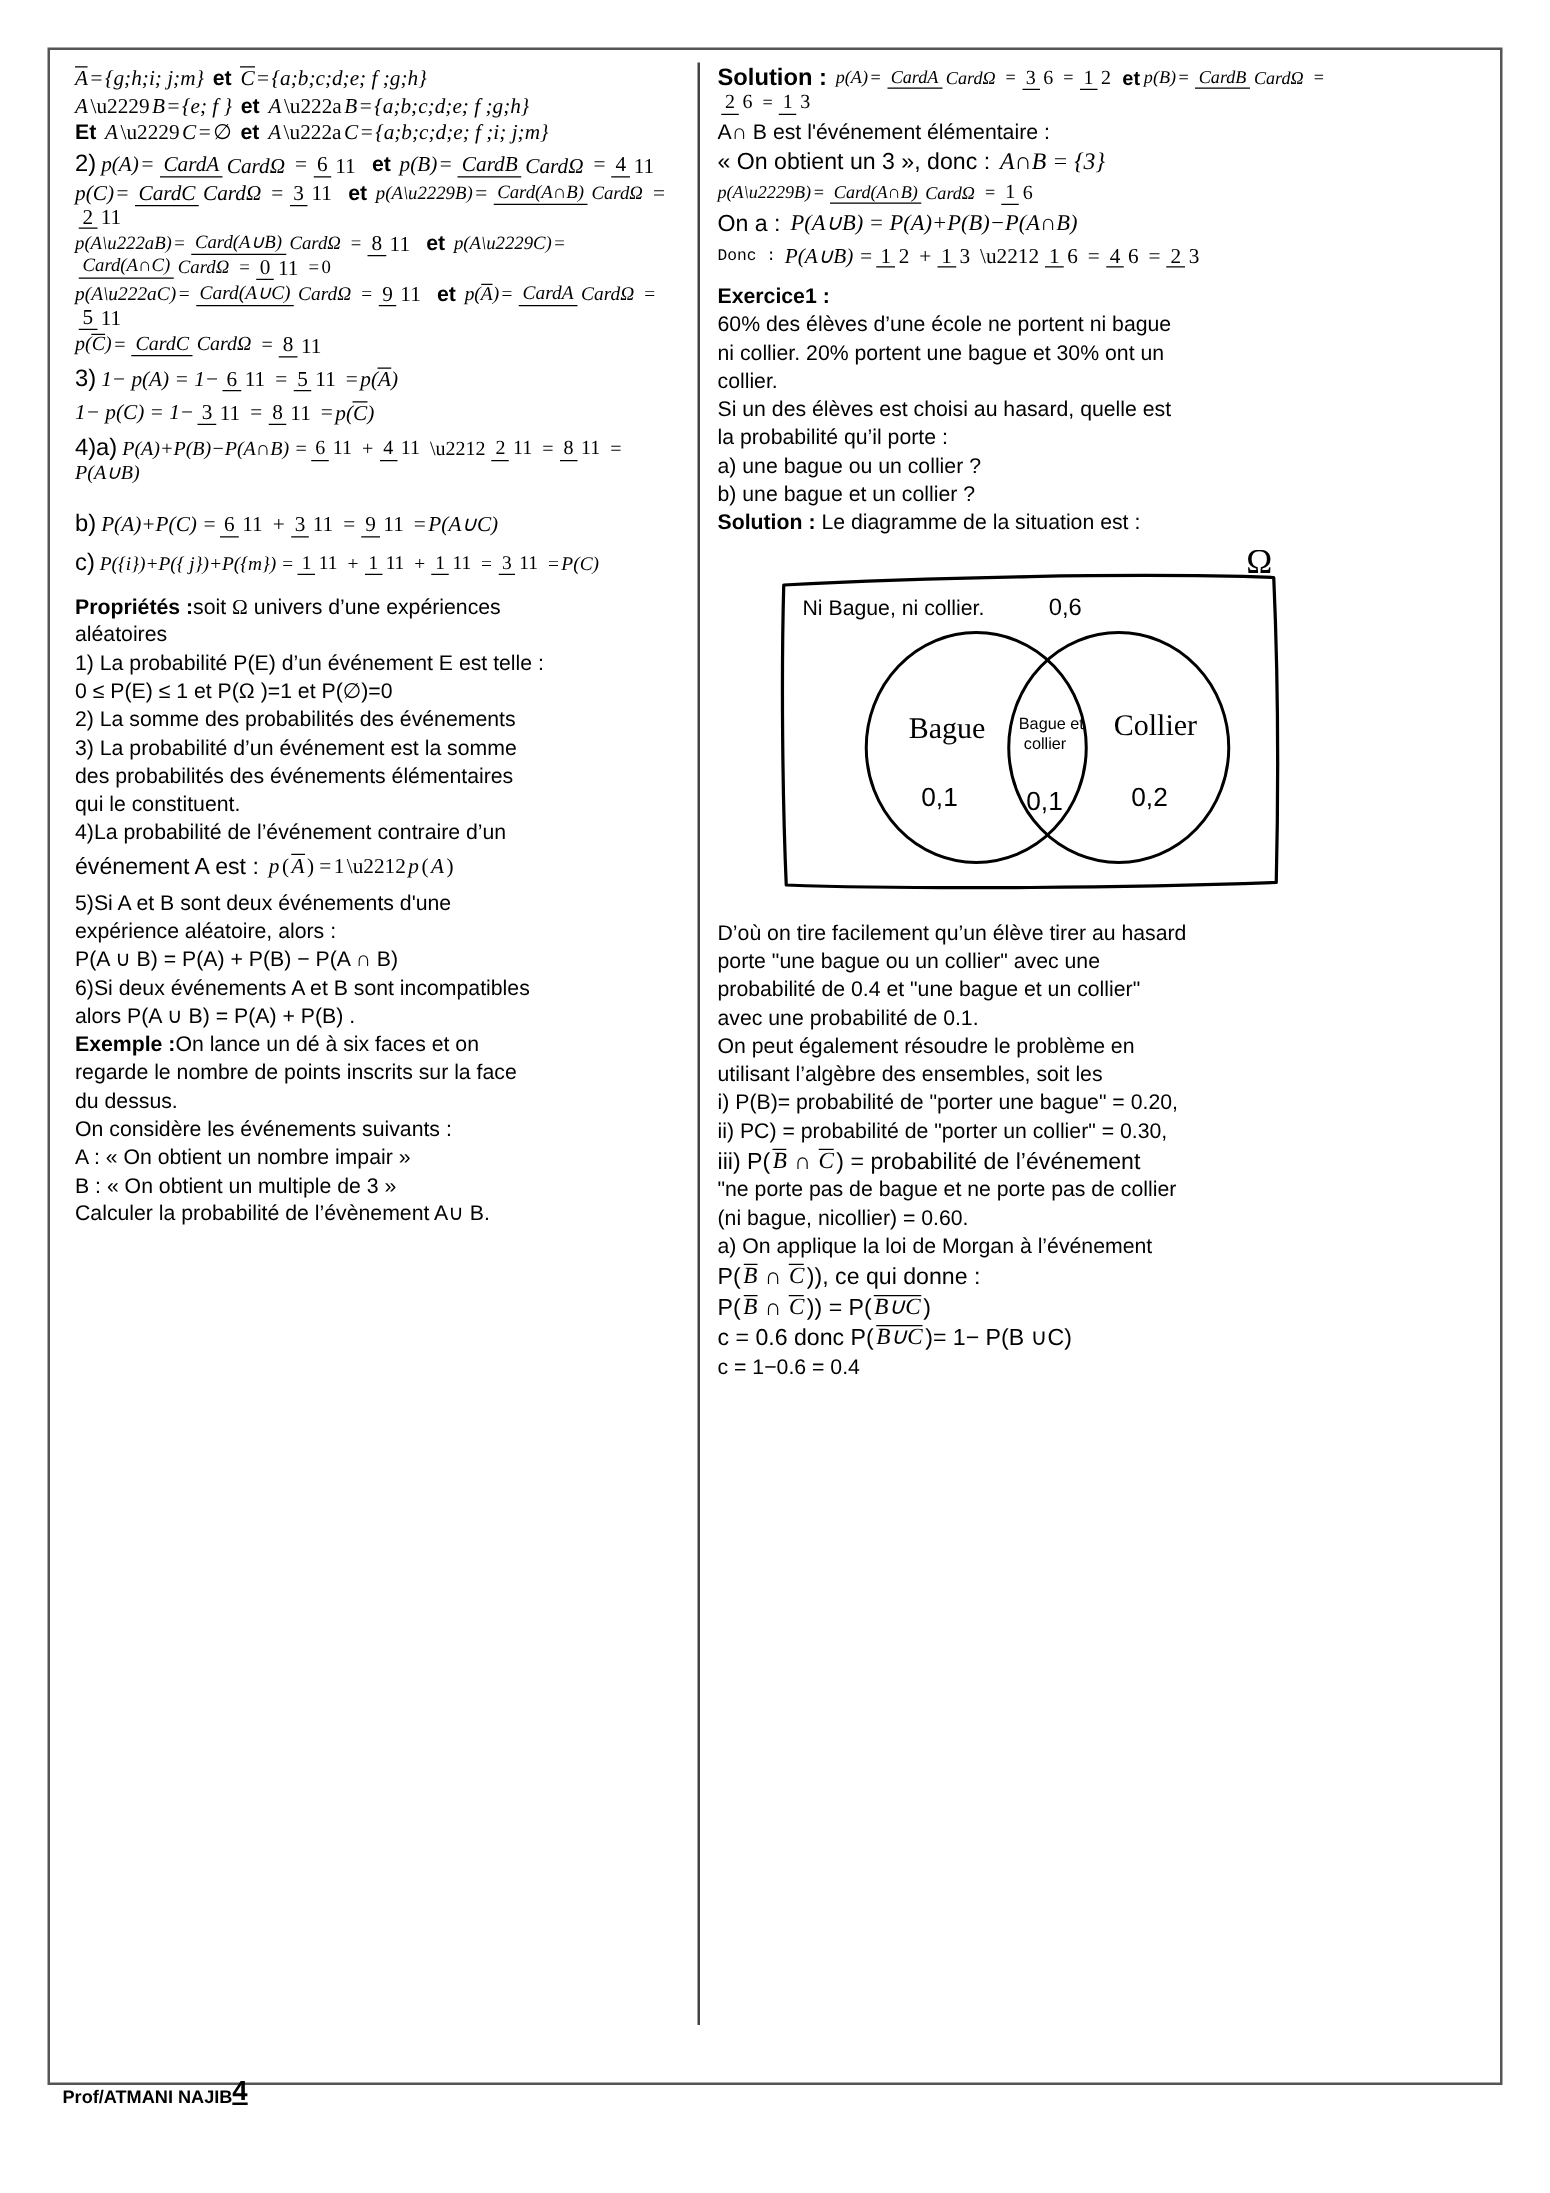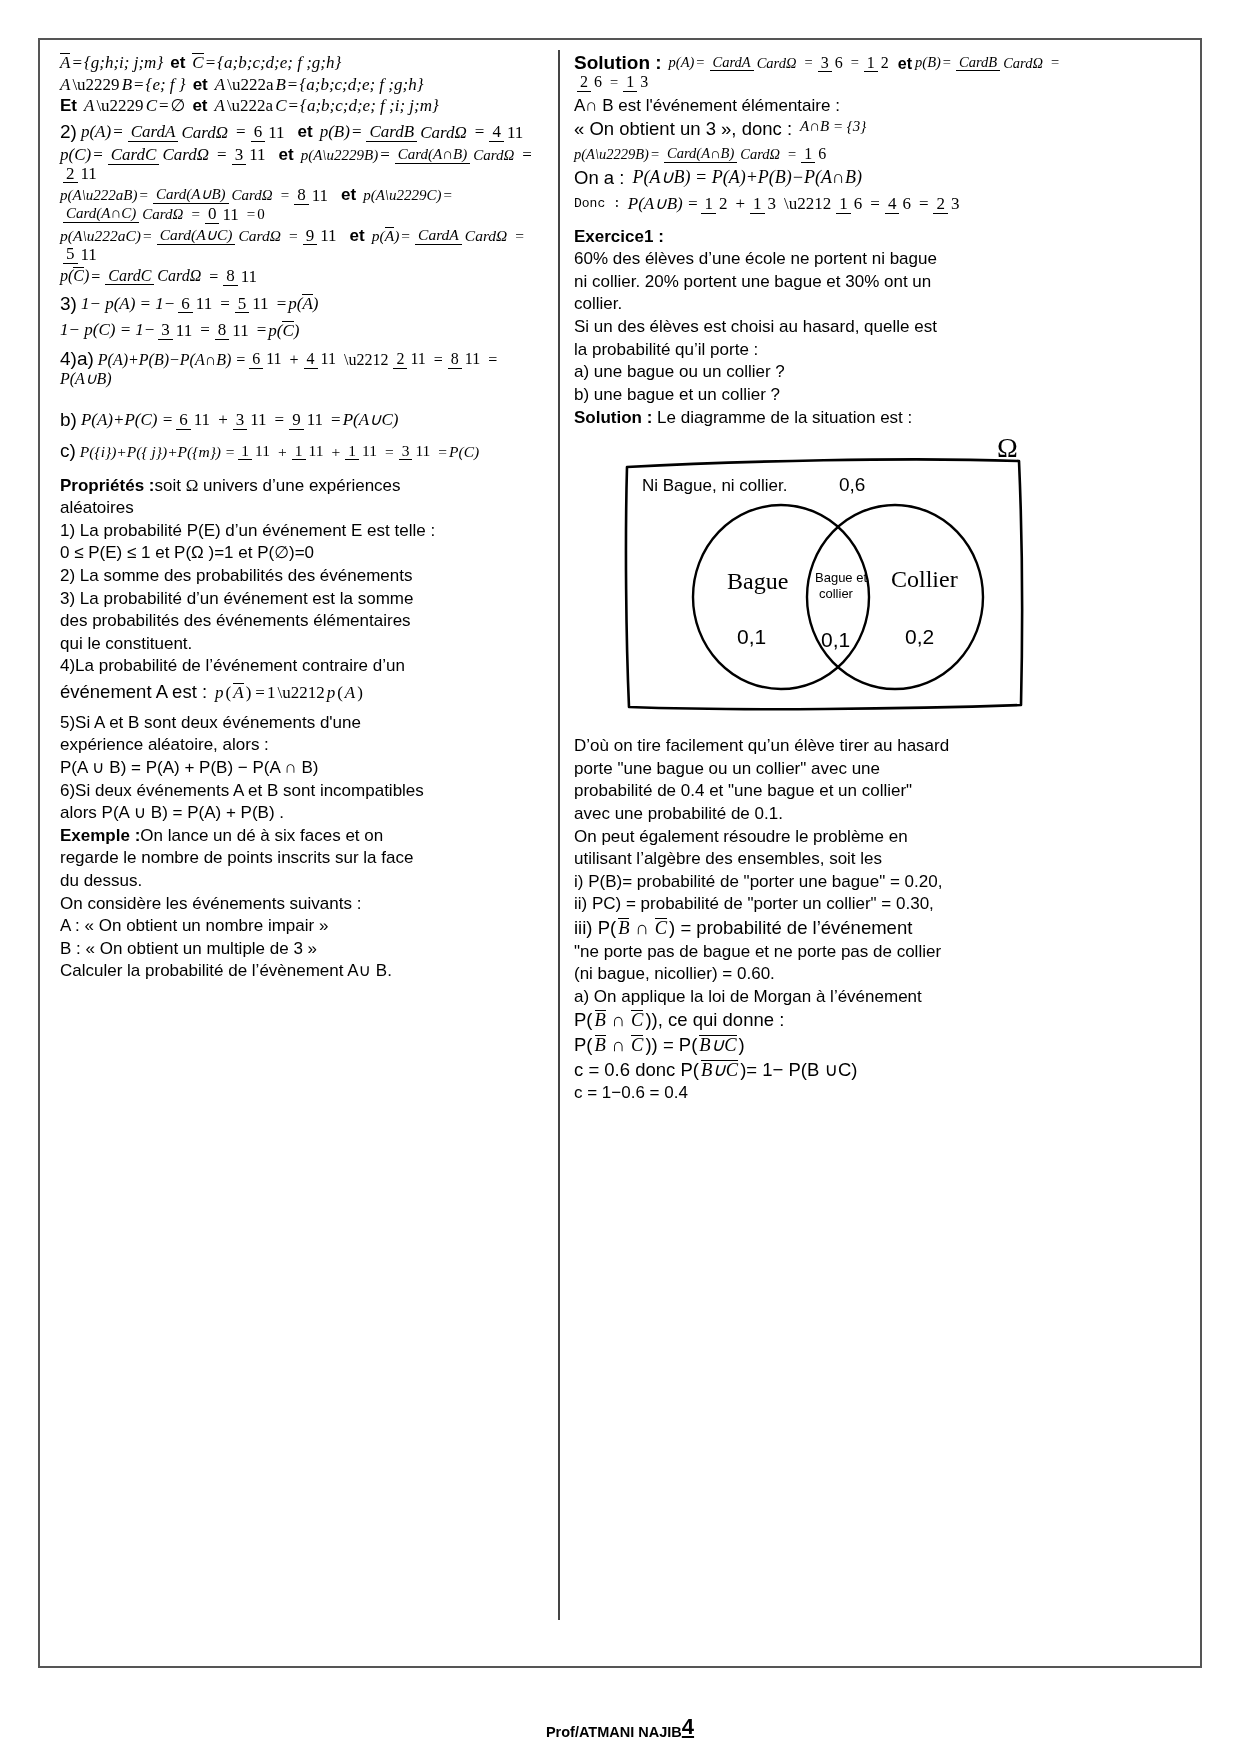--- a/index.html
+++ b/index.html
@@ -19,22 +19,22 @@
   .et{font-family:"Liberation Sans",sans-serif;font-weight:bold;font-size:17px;font-style:normal;padding:0 7px;}
   .num{font-style:normal;font-family:"Liberation Serif",serif;}
   .frac{display:inline-flex;flex-direction:row;align-items:center;vertical-align:middle;padding:0 3px;line-height:1.04;}
   .frac .top{border-bottom:1.2px solid #000;padding:0 3px;white-space:nowrap;}
   .frac .bot{padding:0 3px;white-space:nowrap;}
   .ov{border-top:1.3px solid #000;display:inline-block;line-height:1.05;padding-top:0px;}
   .itemno{font-family:"Liberation Sans",sans-serif;font-size:19px;font-weight:normal;font-style:normal;padding-right:4px;}
   .sp{height:9px;}
   .sp-s{height:4px;}
   .txtline{font-size:17px;line-height:1.33;}
-  .mixed{font-size:18.5px;line-height:1.33;display:flex;align-items:flex-start;flex-wrap:wrap;}
-  .footer{position:absolute;left:50px;top:1714px;width:1140px;display:flex;justify-content:center;align-items:flex-end;}
+  .mixed{font-size:18.5px;line-height:1.33;display:flex;align-items:center;flex-wrap:wrap;}
+  .footer{position:absolute;left:50px;top:1660px;width:1140px;display:flex;justify-content:flex-start;align-items:flex-end;}
   .author{font-size:14.5px;font-weight:bold;}
   .pageno{font-size:22px;font-weight:bold;text-decoration:underline;}
   .venn{margin:10px auto 6px auto;width:430px;height:290px;display:block;}
   .omega-lbl{font-family:"Liberation Serif",serif;}
 </style>
 </head>
 <body>
 
 <div class="page">
   <div class="frame"></div>
@@ -393,21 +393,21 @@
         <span class="frac" style="font-size:16px">
             <span class="top num">1</span>
             <span class="bot num">3</span>
           </span>
       </div>
 
       <div class="txtline" style="margin-top:2px">A∩ B est l'événement élémentaire :</div>
 
       <div class="mixed">
         <span>« On obtient un 3 », donc :</span>
-        <span class="mi" style="font-size:15px;padding-left:8px">A∩B = {3}</span>
+        <span class="mi" style="font-size:19px;padding-left:8px">A∩B = {3}</span>
       </div>
 
       <div class="math" style="font-size:14.5px;margin-top:4px">
         <span class="it">p(A\u2229B)</span>
           <span class="op">=</span>
         <span class="frac">
             <span class="top it">Card(A∩B)</span>
             <span class="bot it">CardΩ</span>
           </span>
         <span class="op">=</span>

